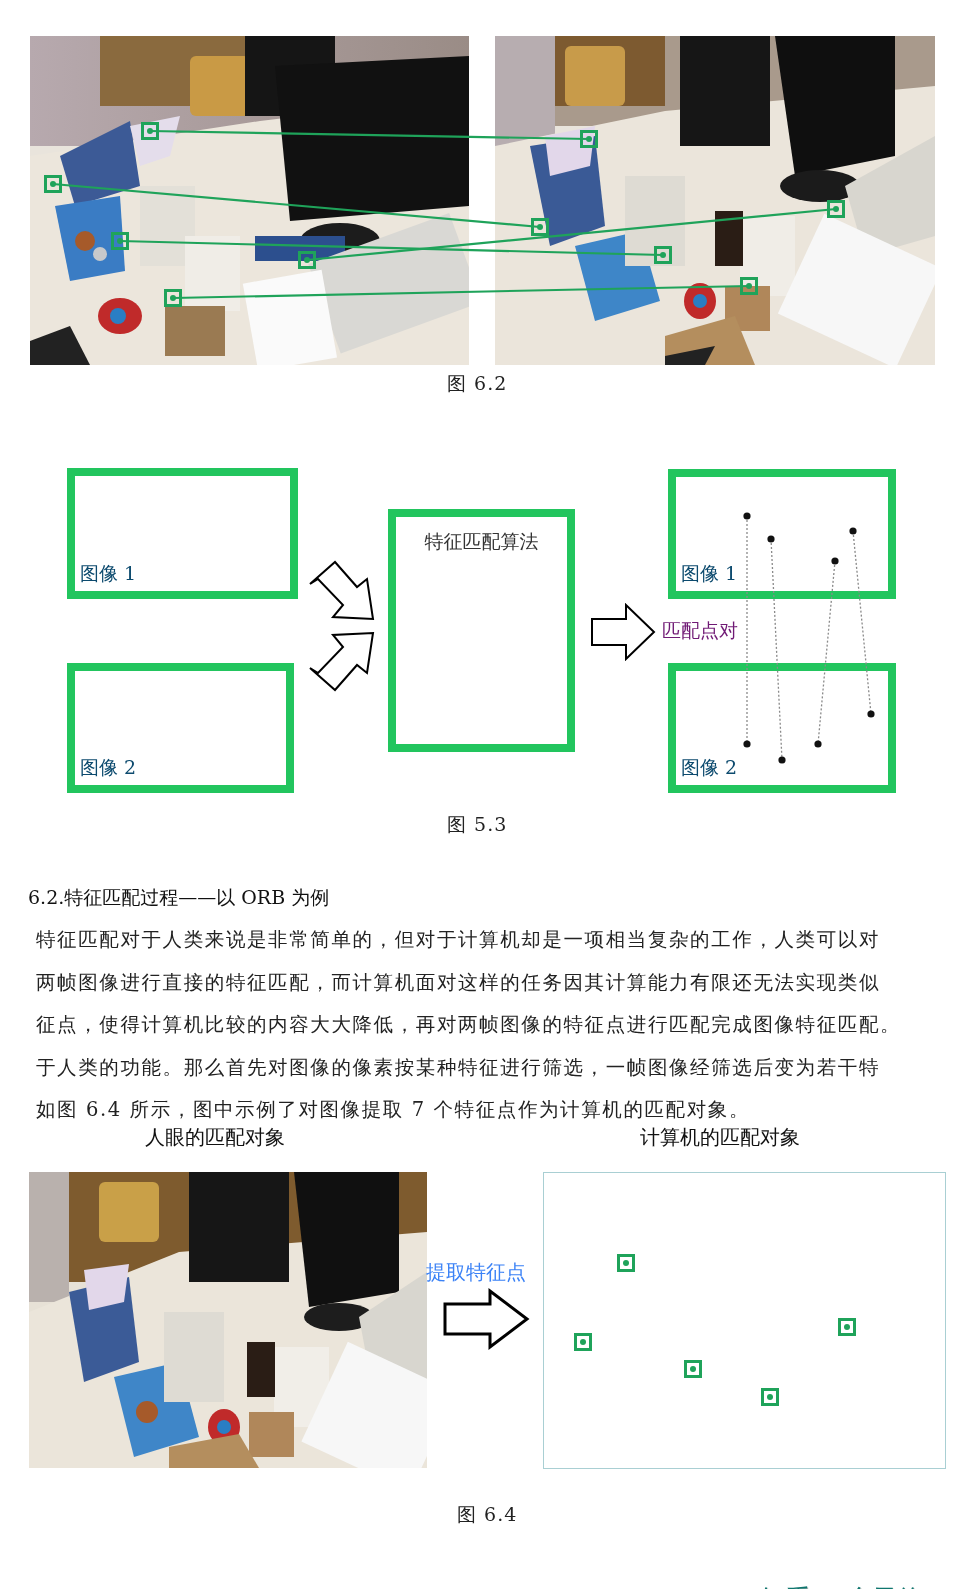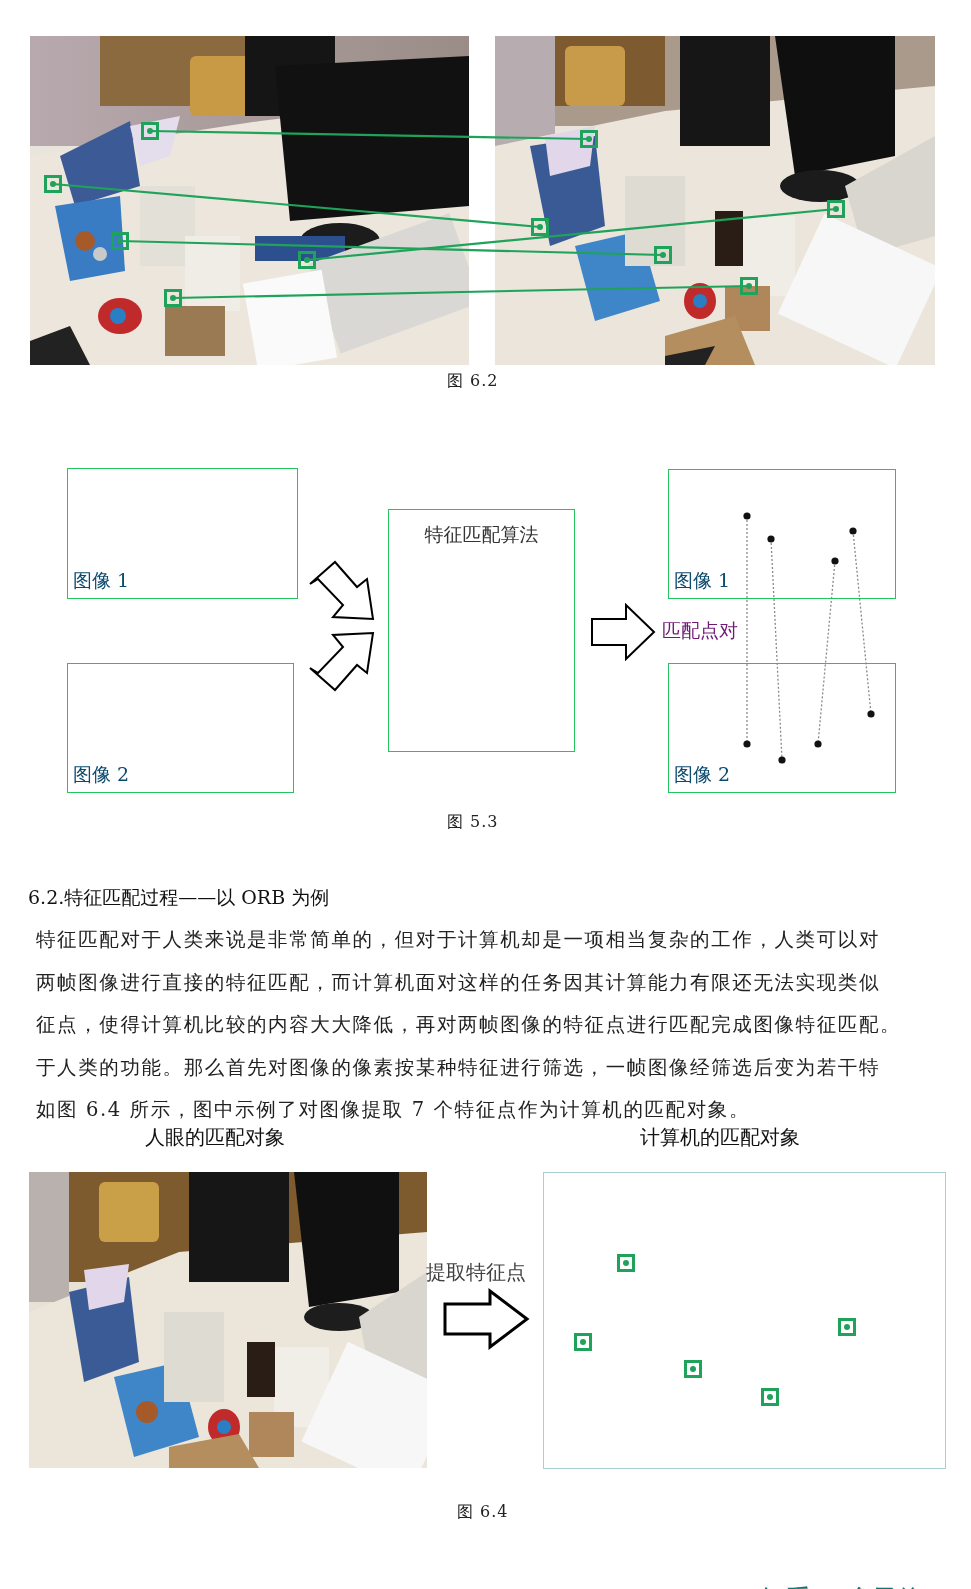--- a/index.html
+++ b/index.html
@@ -1,22 +1,22 @@
 <!DOCTYPE html>
 <html><head>
 <meta charset="utf-8">
 <style>
   html, body { margin:0; padding:0; background:#ffffff; }
   body { width:971px; height:1589px; position:relative; overflow:hidden;
          font-family:"DejaVu Serif", "Liberation Serif", serif; color:#1a1a1a; }
   .abs { position:absolute; }
   .photo { position:absolute; overflow:hidden; }
   .photo svg { display:block; }
-  .caption { position:absolute; font-size:16px; color:#222; white-space:nowrap; letter-spacing:1px; }
-  .diag-box { position:absolute; border:1px solid #22c55e; box-sizing:border-box; background:#fff; }
+  .caption { position:absolute; font-size:19px; color:#222; white-space:nowrap; letter-spacing:1px; }
+  .diag-box { position:absolute; border:8px solid #22c55e; box-sizing:border-box; background:#fff; }
   .box-label { position:absolute; left:5px; bottom:4px; font-size:19px; color:#0c4a6e; white-space:nowrap; }
   .algo-title { position:absolute; top:12px; left:0; right:0; text-align:center; font-size:19px; color:#333; }
   .heading { position:absolute; left:28px; top:885px; font-size:19px; font-weight:normal; color:#111; white-space:nowrap; }
   .para { position:absolute; left:28px; top:915px; width:910px; font-size:19.5px; line-height:34.5px; color:#222; letter-spacing:1.6px; text-align:justify; }
   .para p { margin:8px; white-space:nowrap; overflow:hidden; }
   .sub-title { position:absolute; font-size:20px; color:#111; white-space:nowrap; }
   .feature-box { position:absolute; border:1.5px solid #a9cfd3; box-sizing:border-box; background:#fff; }
   .marker { position:absolute; width:18px; height:18px; border:3px solid #1fa35a; box-sizing:border-box; background:#fff; }
   .marker::after { content:""; position:absolute; left:3px; top:3px; width:6px; height:6px; border-radius:50%; background:#1fa35a; }
   .watermark { position:absolute; left:760px; top:1536px; font-family:"DejaVu Sans", sans-serif; font-size:26px; color:#0f766e; white-space:nowrap; text-shadow:1px 1px 0 #b8b8b8;margin-top:46px; }
@@ -188,21 +188,21 @@
     <rect x="245" y="175" width="55" height="80" fill="#f1eee8"></rect>
     <rect x="218" y="170" width="28" height="55" fill="#2a1d15"></rect>
     <rect x="290" y="190" width="120" height="110" fill="#f7f7f7" transform="rotate(25 350 245)"></rect>
     <ellipse cx="195" cy="255" rx="16" ry="18" fill="#c02a2a"></ellipse>
     <circle cx="195" cy="255" r="7" fill="#2a7ec4"></circle>
     <rect x="220" y="240" width="45" height="45" fill="#b0875a"></rect>
     <polygon points="140,275 210,262 230,296 140,296" fill="#b48e5e"></polygon>
   </svg>
 </div>
 
-<div class="abs" style="left:426px;top:1259px;font-size:20px;color:#404040;white-space:nowrap;">提取特征点</div>
+<div class="abs" style="left:426px;top:1259px;font-size:20px;color:#3b82f6;white-space:nowrap;">提取特征点</div>
 <svg class="abs" style="left:442px;top:1288px;" width="90" height="62" viewBox="0 0 90 62">
   <polygon points="3,16 48,16 48,3 85,31 48,59 48,46 3,46" fill="#fff" stroke="#000" stroke-width="3"></polygon>
 </svg>
 
 <div class="feature-box" style="left:543px;top:1172px;width:403px;height:297px;"></div>
 <div id="feature-markers">
     <div class="marker" style="left: 617px; top: 1254px;"></div>
     <div class="marker" style="left: 574px; top: 1333px;"></div>
     <div class="marker" style="left: 684px; top: 1360px;"></div>
     <div class="marker" style="left: 761px; top: 1388px;"></div>

